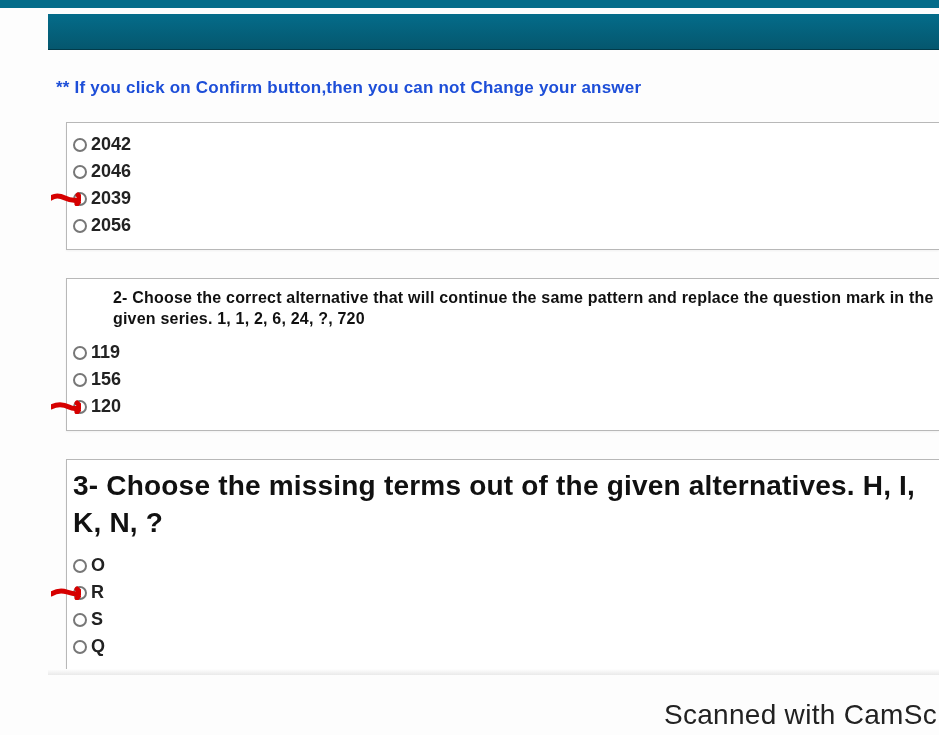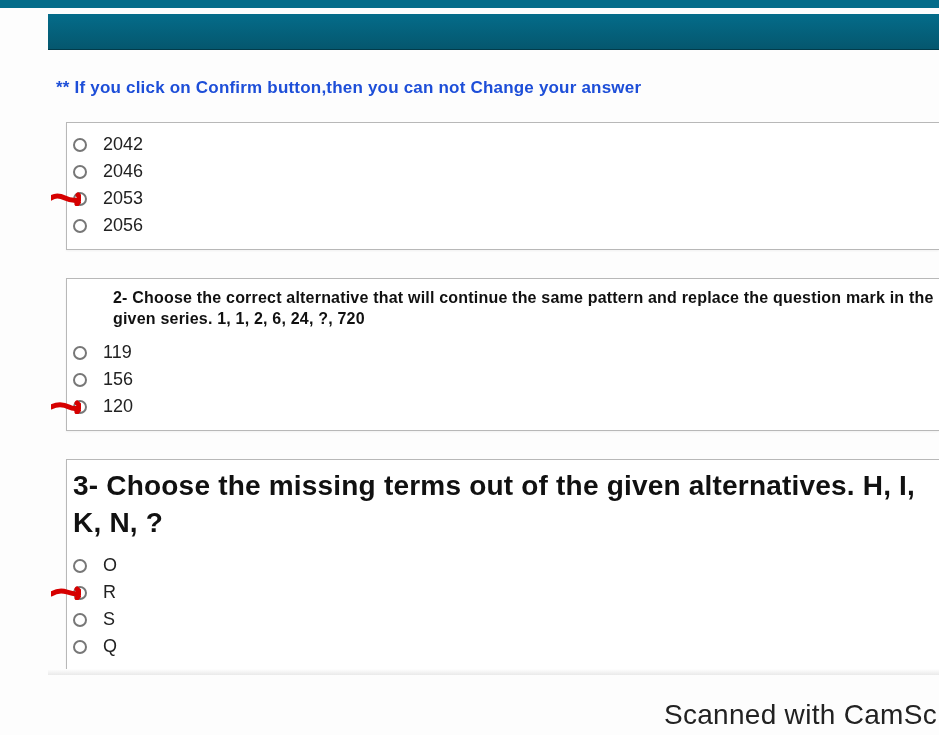--- a/index.html
+++ b/index.html
@@ -47,23 +47,23 @@
       font-weight: 700;
       color: #111;
       line-height: 1.32;
       margin-bottom: 10px;
       letter-spacing: 0.2px;
     }
     .options { }
     .opt {
       display: flex;
       align-items: center;
-      gap: 16px;
+      gap: 4px;
       font-size: 18px;
-      font-weight: 400;
+      font-weight: 700;
       color: #222;
       line-height: 1.5;
       position: relative;
     }
     .radio {
       width: 14px;
       height: 14px;
       border: 2px solid #777;
       border-radius: 50%;
       display: inline-block;
@@ -123,21 +123,21 @@
         <span class="radio"></span>
         <span class="opt-label">2046</span>
       </div>
       <div class="opt">
         <span class="mark">
           <svg width="30" height="14">
               <path d="M0 6 C4 3,8 3,14 6 C20 9,24 9,30 7 L27 3 M30 7 L26 12" stroke="#d60000" stroke-width="5" fill="none" stroke-linecap="round"></path>
             </svg>
         </span>
         <span class="radio"></span>
-        <span class="opt-label">2053</span>
+        <span class="opt-label">2039</span>
       </div>
       <div class="opt">
         <span class="radio"></span>
         <span class="opt-label">2056</span>
       </div>
     </div>
   </div>
 
   <div class="q-block q2">
     <div class="q-text">2- Choose the correct alternative that will continue the same pattern and replace the question mark in the given series. 1, 1, 2, 6, 24, ?, 720</div>

